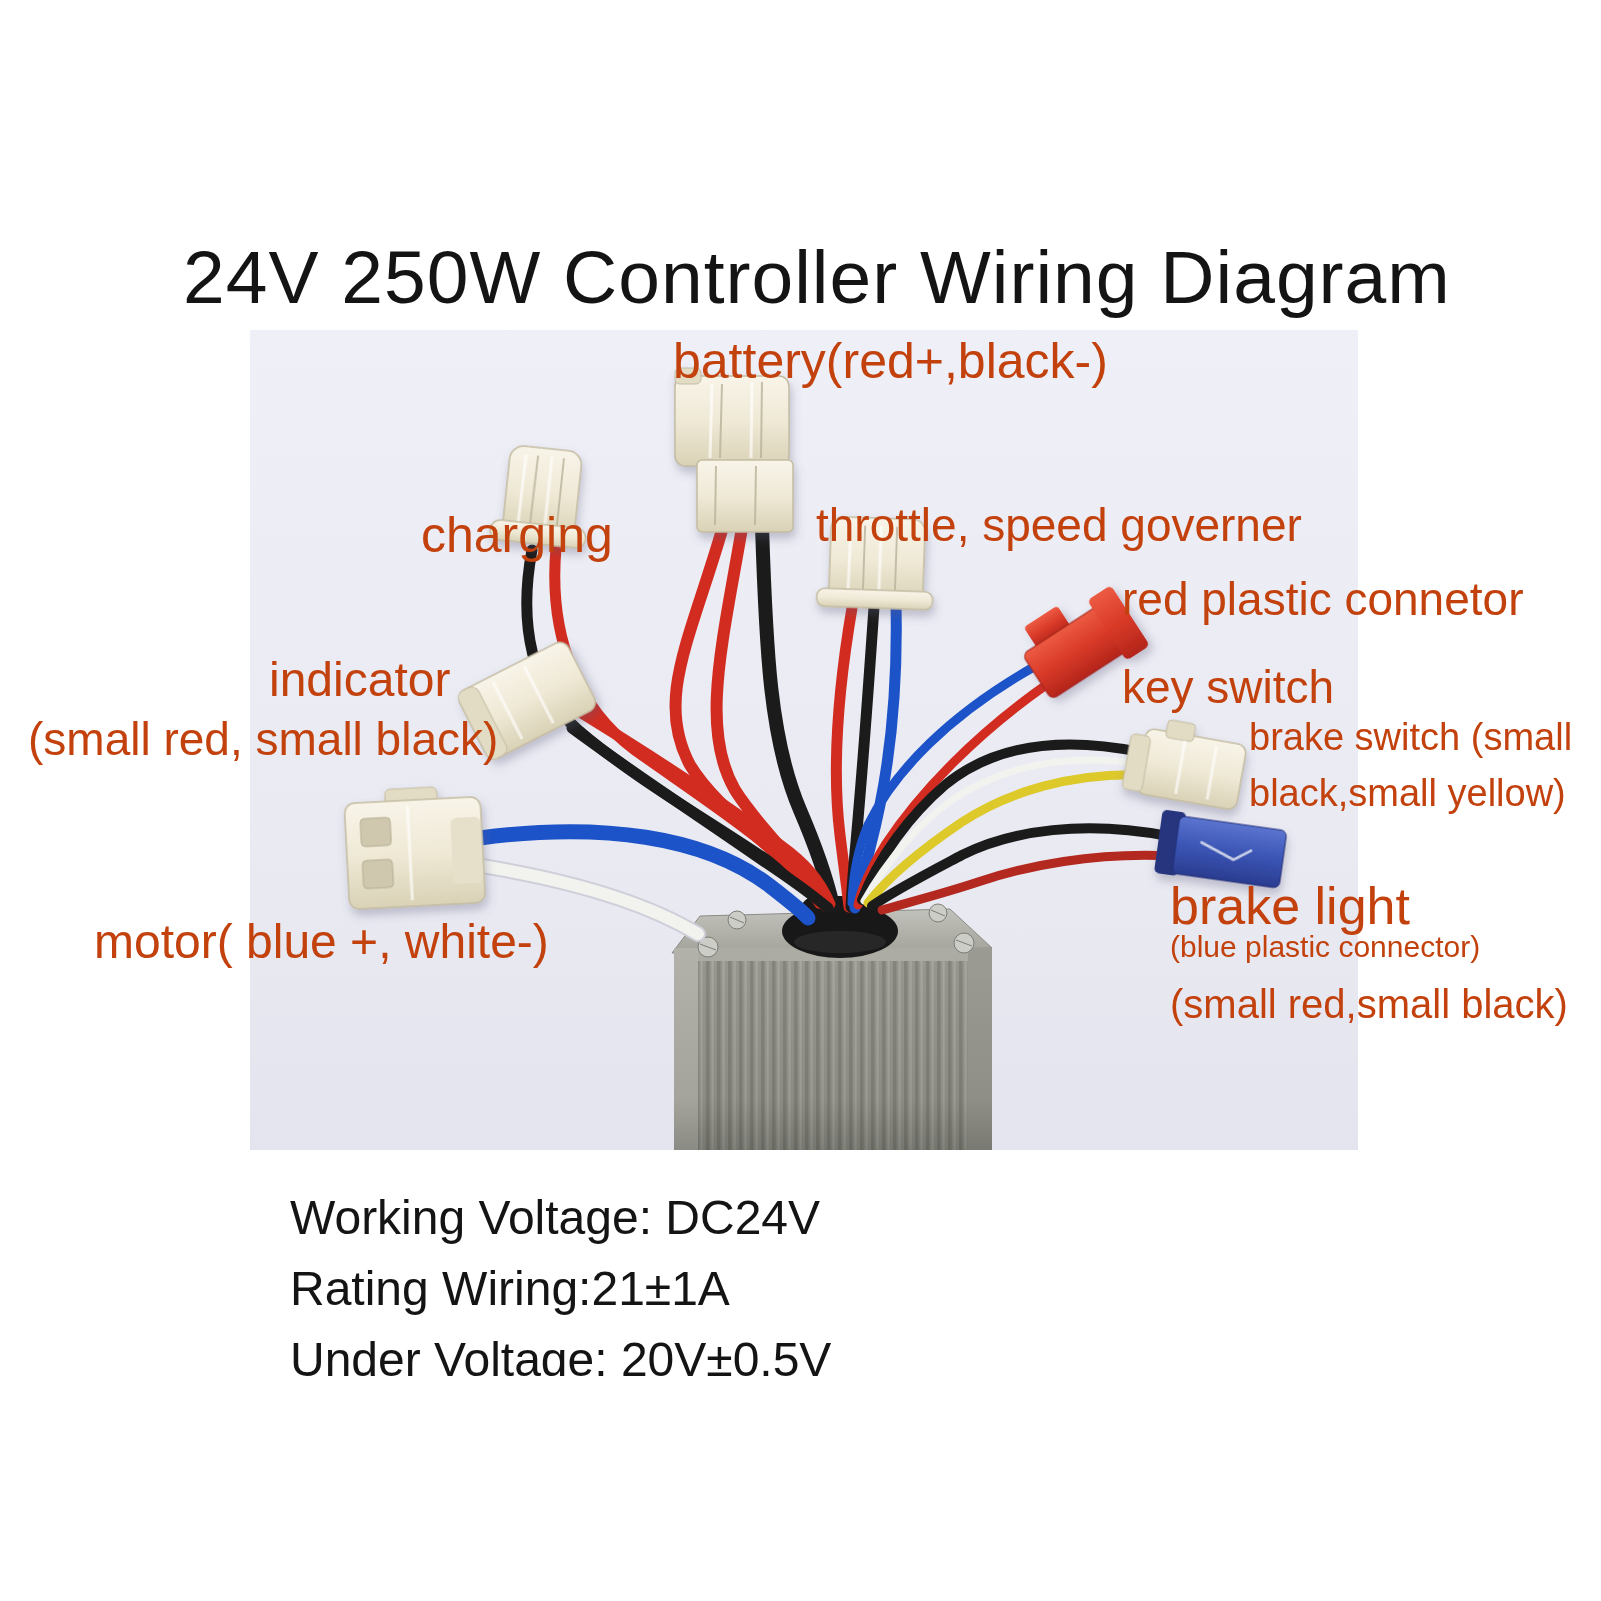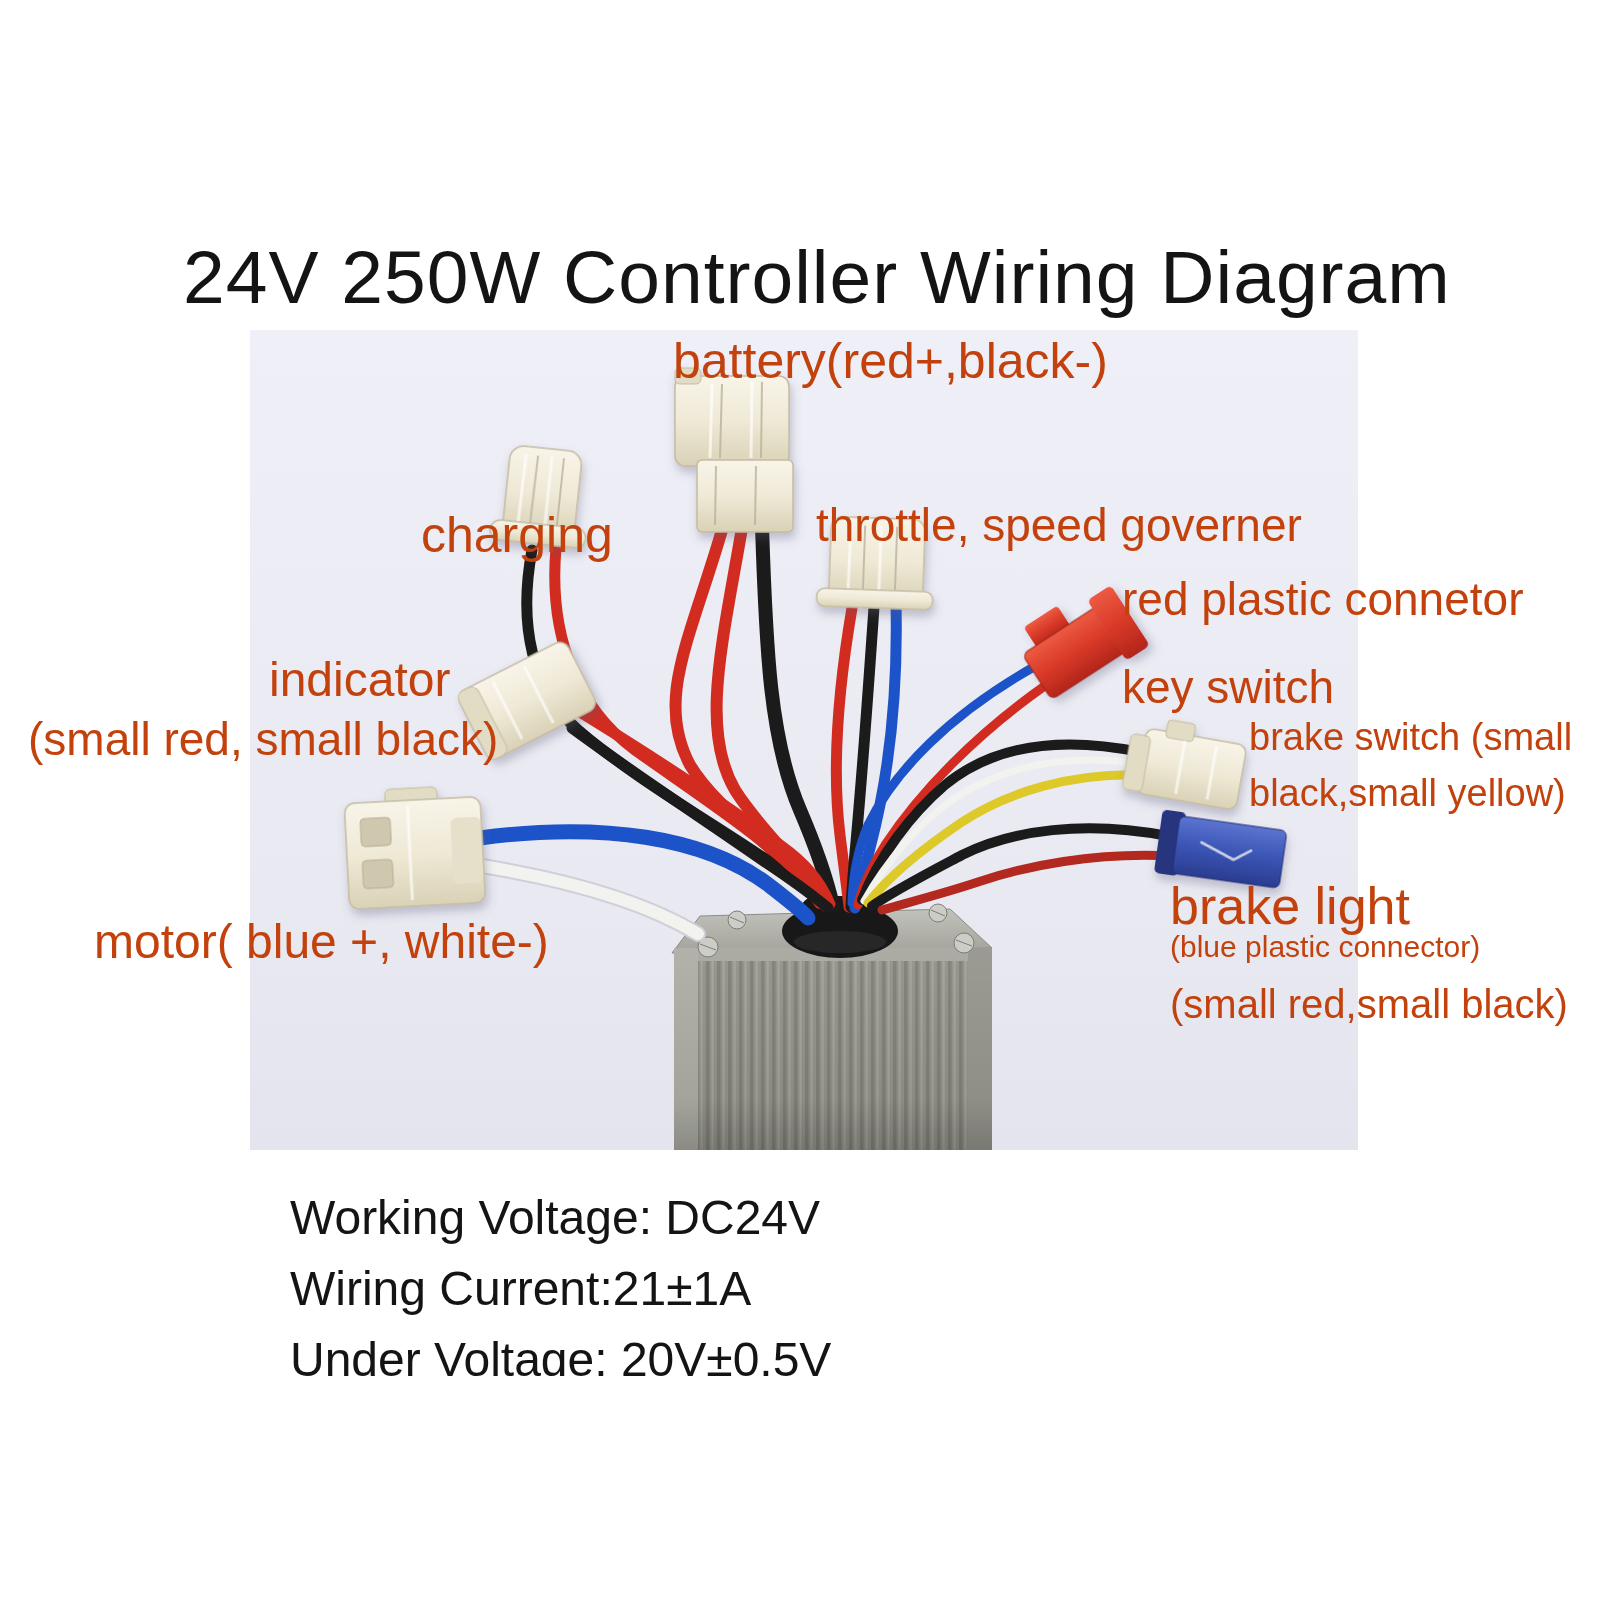--- a/index.html
+++ b/index.html
@@ -210,17 +210,17 @@
   <div class="lbl l-brksw2">black,small yellow)</div>
   <div class="lbl l-ind1">indicator</div>
   <div class="lbl l-ind2">(small red, small black)</div>
   <div class="lbl l-motor">motor( blue +, white-)</div>
   <div class="lbl l-brklt1">brake light</div>
   <div class="lbl l-brklt2">(blue plastic connector)</div>
   <div class="lbl l-brklt3">(small red,small black)</div>
 
   <div class="specs">
     <div>Working Voltage: DC24V</div>
-    <div>Wiring Current:21±1A</div>
+    <div>Rating Wiring:21±1A</div>
     <div>Under Voltage: 20V±0.5V</div>
   </div>
 
 </div>
 
 </body></html>

